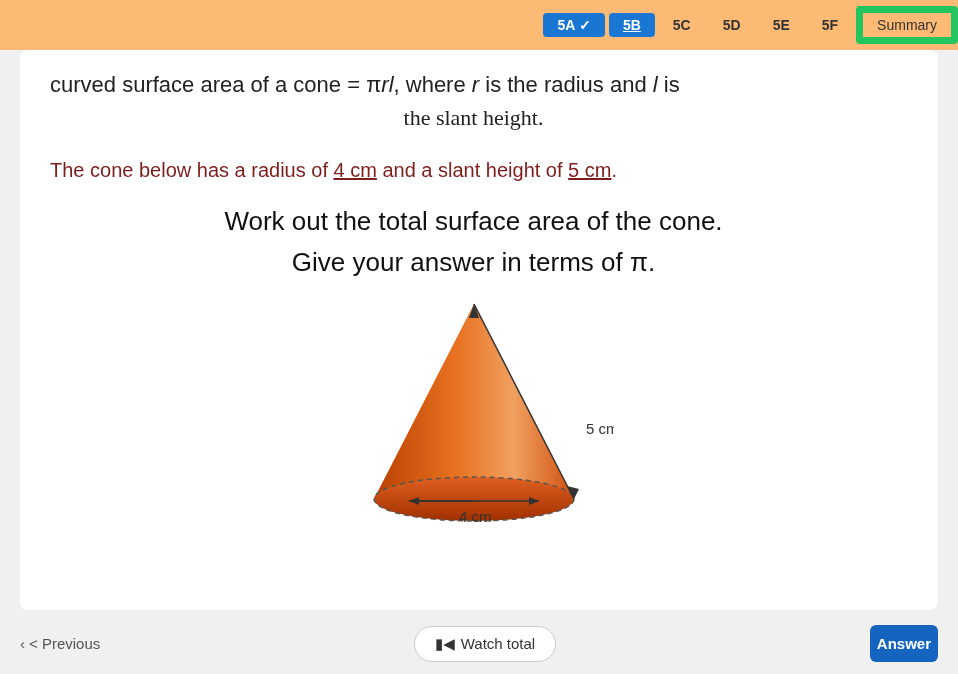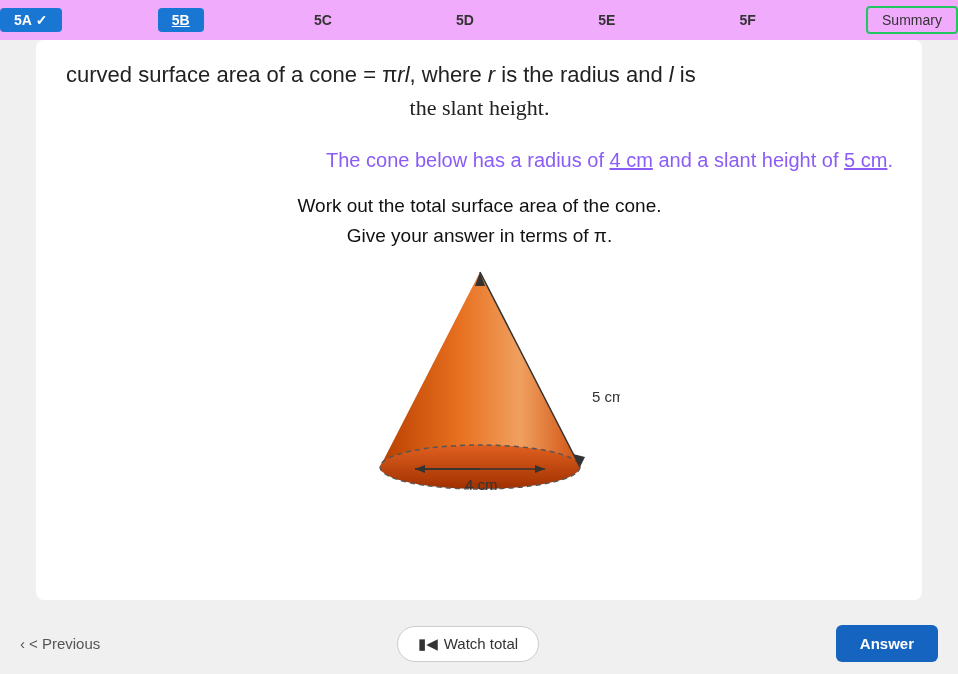--- a/index.html
+++ b/index.html
@@ -10,24 +10,24 @@
       background: #f0f0f0;
       font-family: Arial, sans-serif;
       overflow: hidden;
       position: relative;
     }
 
     
     .tabs {
       display: flex;
       align-items: center;
-      justify-content: space-between;
+      justify-content: flex-end;
       gap: 4px;
       padding: 6px 0 6px 0;
-      background: #f0abfc;
+      background: #fdba74;
     }
 
     .tab {
       padding: 4px 14px;
       border-radius: 4px;
       font-size: 14px;
       font-weight: 600;
       cursor: pointer;
       border: none;
     }
@@ -46,29 +46,29 @@
     .tab-5c, .tab-5d, .tab-5e, .tab-5f {
       background: transparent;
       color: #333;
       font-weight: 700;
     }
 
     .tab-summary {
       background: transparent;
       color: #333;
       font-weight: 500;
-      border: 2px solid #22c55e;
+      border: 7px solid #22c55e;
       border-radius: 4px;
     }
 
     
     .content {
       background: white;
-      margin: 0 36px;
-      padding: 20px 29px 30px 30px;
+      margin: 0 20px;
+      padding: 20px 41px 30px 30px;
       border-radius: 8px;
       min-height: 560px;
       position: relative;
     }
 
     .formula-line {
       font-size: 22px;
       color: #222;
       line-height: 1.4;
       margin-bottom: 4px;
@@ -81,28 +81,28 @@
     .subtitle {
       font-size: 22px;
       color: #222;
       text-align: center;
       margin-bottom: 24px;
       font-family: Liberation Serif, serif;
     }
 
     .problem-statement {
       font-size: 20px;
-      color: #8b5cf6;
-      text-align: right;
+      color: #7f1d1d;
+      text-align: left;
       margin-bottom: 16px;
       line-height: 1.5;
     }
 
     .work-out {
-      font-size: 19px;
+      font-size: 26px;
       color: #111;
       text-align: center;
       line-height: 1.6;
       margin-bottom: 10px;
     }
 
     
     .cone-area {
       display: flex;
       justify-content: center;
@@ -146,21 +146,21 @@
       display: flex;
       align-items: center;
       gap: 6px;
     }
 
     .answer-btn {
       background: #1565c0;
       color: white;
       border: none;
       border-radius: 6px;
-      padding: 10px 24px;
+      padding: 10px 7px;
       font-size: 15px;
       font-weight: 600;
       cursor: pointer;
     }
 
     .underline {
       text-decoration: underline;
     }
   </style>
 </head>

